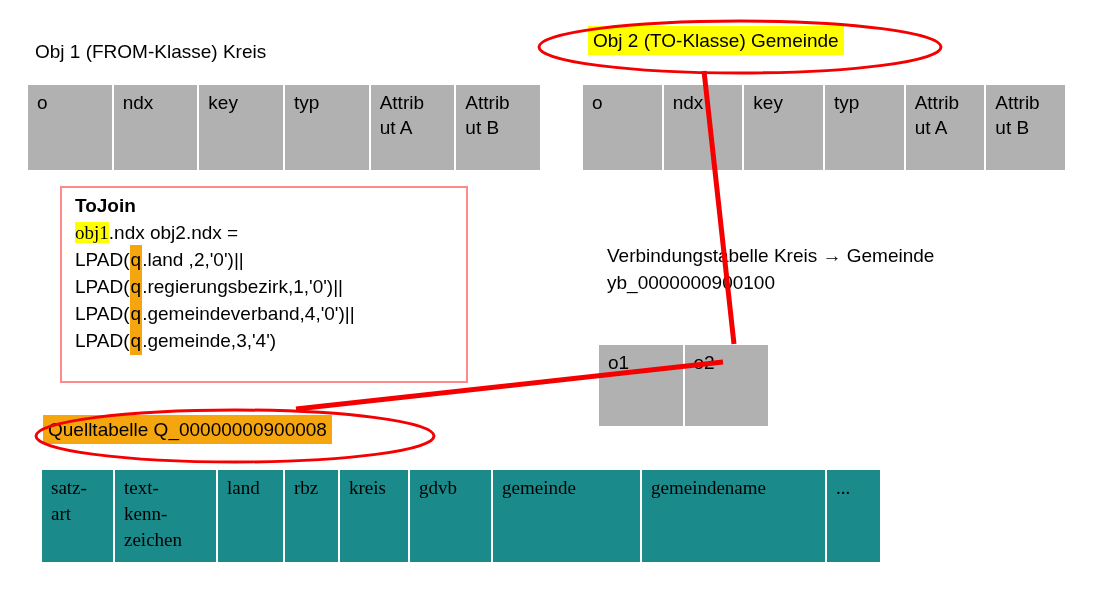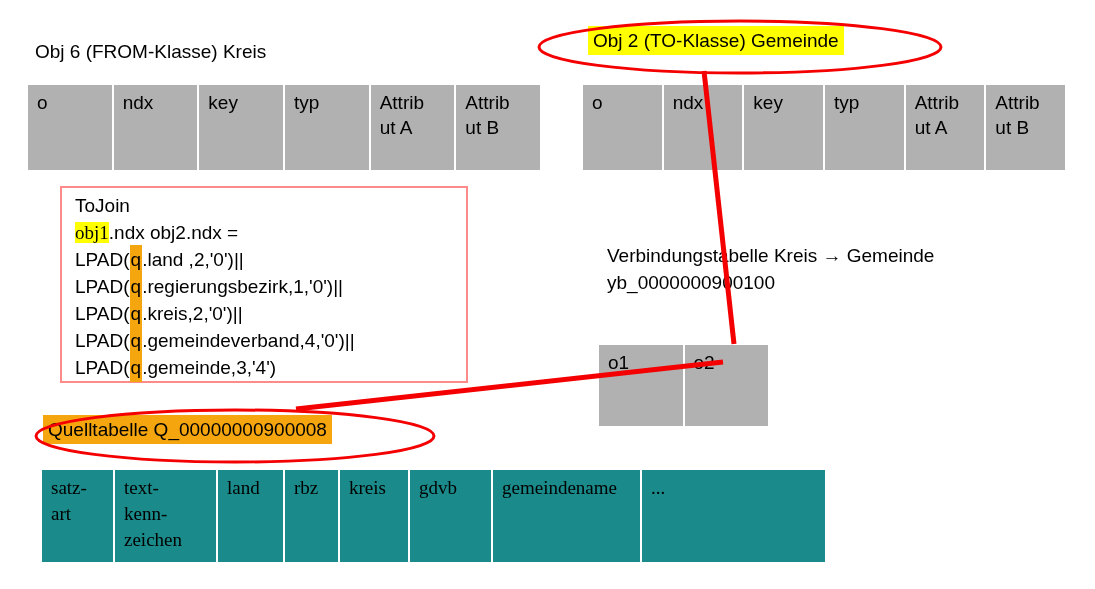--- a/index.html
+++ b/index.html
@@ -47,21 +47,21 @@
     width: 408px; height: 197px;
     box-sizing: border-box;
     border: 2px solid var(--box-border);
     padding: 4px 0 0 13px;
   }
   .tj-line {
     font-size: 19px;
     line-height: 27px;
     white-space: pre;
   }
-  .tj-title { font-weight: normal; }
+  .tj-title { font-weight: bold; }
   .hl-yellow-inline { background: var(--yellow-highlight); font-family: Liberation Serif, serif; }
   .hl-orange-inline { background: var(--orange-highlight); padding: 4px 1px; }
 
   .vb-label {
     position: absolute;
     left: 607px; top: 242px;
     font-size: 19px;
     line-height: 27px;
     white-space: nowrap;
   }
@@ -73,21 +73,21 @@
     width: 1095px; height: 589px;
     pointer-events: none;
     z-index: 10;
   }
 </style>
 </head>
 <body>
 
 <div id="stage">
 
-  <div class="title" style="left:35px; top:40px;">Obj 6 (FROM-Klasse) Kreis</div>
+  <div class="title" style="left:35px; top:40px;">Obj 1 (FROM-Klasse) Kreis</div>
 
   <div class="tbl gray" style="left:28px; top:85px; width:512px; height:85px; grid-template-columns:repeat(6,1fr);">
     <div class="cell">o</div>
     <div class="cell">ndx</div>
     <div class="cell">key</div>
     <div class="cell">typ</div>
     <div class="cell">Attrib
 ut A</div>
     <div class="cell">Attrib
 ut B</div>
@@ -106,21 +106,20 @@
 ut A</div>
     <div class="cell">Attrib
 ut B</div>
   </div>
 
   <div class="tojoin">
     <div class="tj-line tj-title">ToJoin</div>
     <div class="tj-line"><span class="hl-yellow-inline">obj1</span><span>.ndx obj2.ndx =</span></div>
     <div class="tj-line"><span>LPAD(</span><span class="hl-orange-inline">q</span><span>.land ,2,'0')||</span></div>
     <div class="tj-line"><span>LPAD(</span><span class="hl-orange-inline">q</span><span>.regierungsbezirk,1,'0')||</span></div>
-    <div class="tj-line"><span>LPAD(</span><span class="hl-orange-inline">q</span><span>.kreis,2,'0')||</span></div>
     <div class="tj-line"><span>LPAD(</span><span class="hl-orange-inline">q</span><span>.gemeindeverband,4,'0')||</span></div>
     <div class="tj-line"><span>LPAD(</span><span class="hl-orange-inline">q</span><span>.gemeinde,3,'4')</span></div>
   </div>
 
   <div class="vb-label">
     <span>Verbindungstabelle Kreis → Gemeinde</span>
     <span>yb_0000000900100</span>
   </div>
 
   <div class="tbl gray" style="left:599px; top:309px; width:169px; height:81px; grid-template-columns:repeat(2,1fr);margin-top:36px;">
@@ -135,20 +134,21 @@
   <div class="tbl teal" style="left:42px; top:470px; width:838px; height:92px; grid-template-columns:71px 101px 65px 53px 68px 81px 147px 183px 1fr;">
     <div class="cell">satz-
 art</div>
     <div class="cell">text-
 kenn-
 zeichen</div>
     <div class="cell">land</div>
     <div class="cell">rbz</div>
     <div class="cell">kreis</div>
     <div class="cell">gdvb</div>
+    <div class="cell">gemeinde</div>
     <div class="cell">gemeindename</div>
     <div class="cell">...</div>
   </div>
 
   <svg id="annotation-overlay" viewBox="0 0 1095 589">
     <ellipse cx="740" cy="47" rx="201" ry="26" fill="none" stroke-width="3" stroke="#f40000"></ellipse>
     <ellipse cx="235" cy="436" rx="199" ry="26" fill="none" stroke-width="3" stroke="#f40000"></ellipse>
     <line x1="704" y1="71" x2="734" y2="344" stroke-width="5" stroke="#f40000"></line>
     <line x1="296" y1="409" x2="723" y2="362" stroke-width="5" stroke="#f40000"></line>
   </svg>

